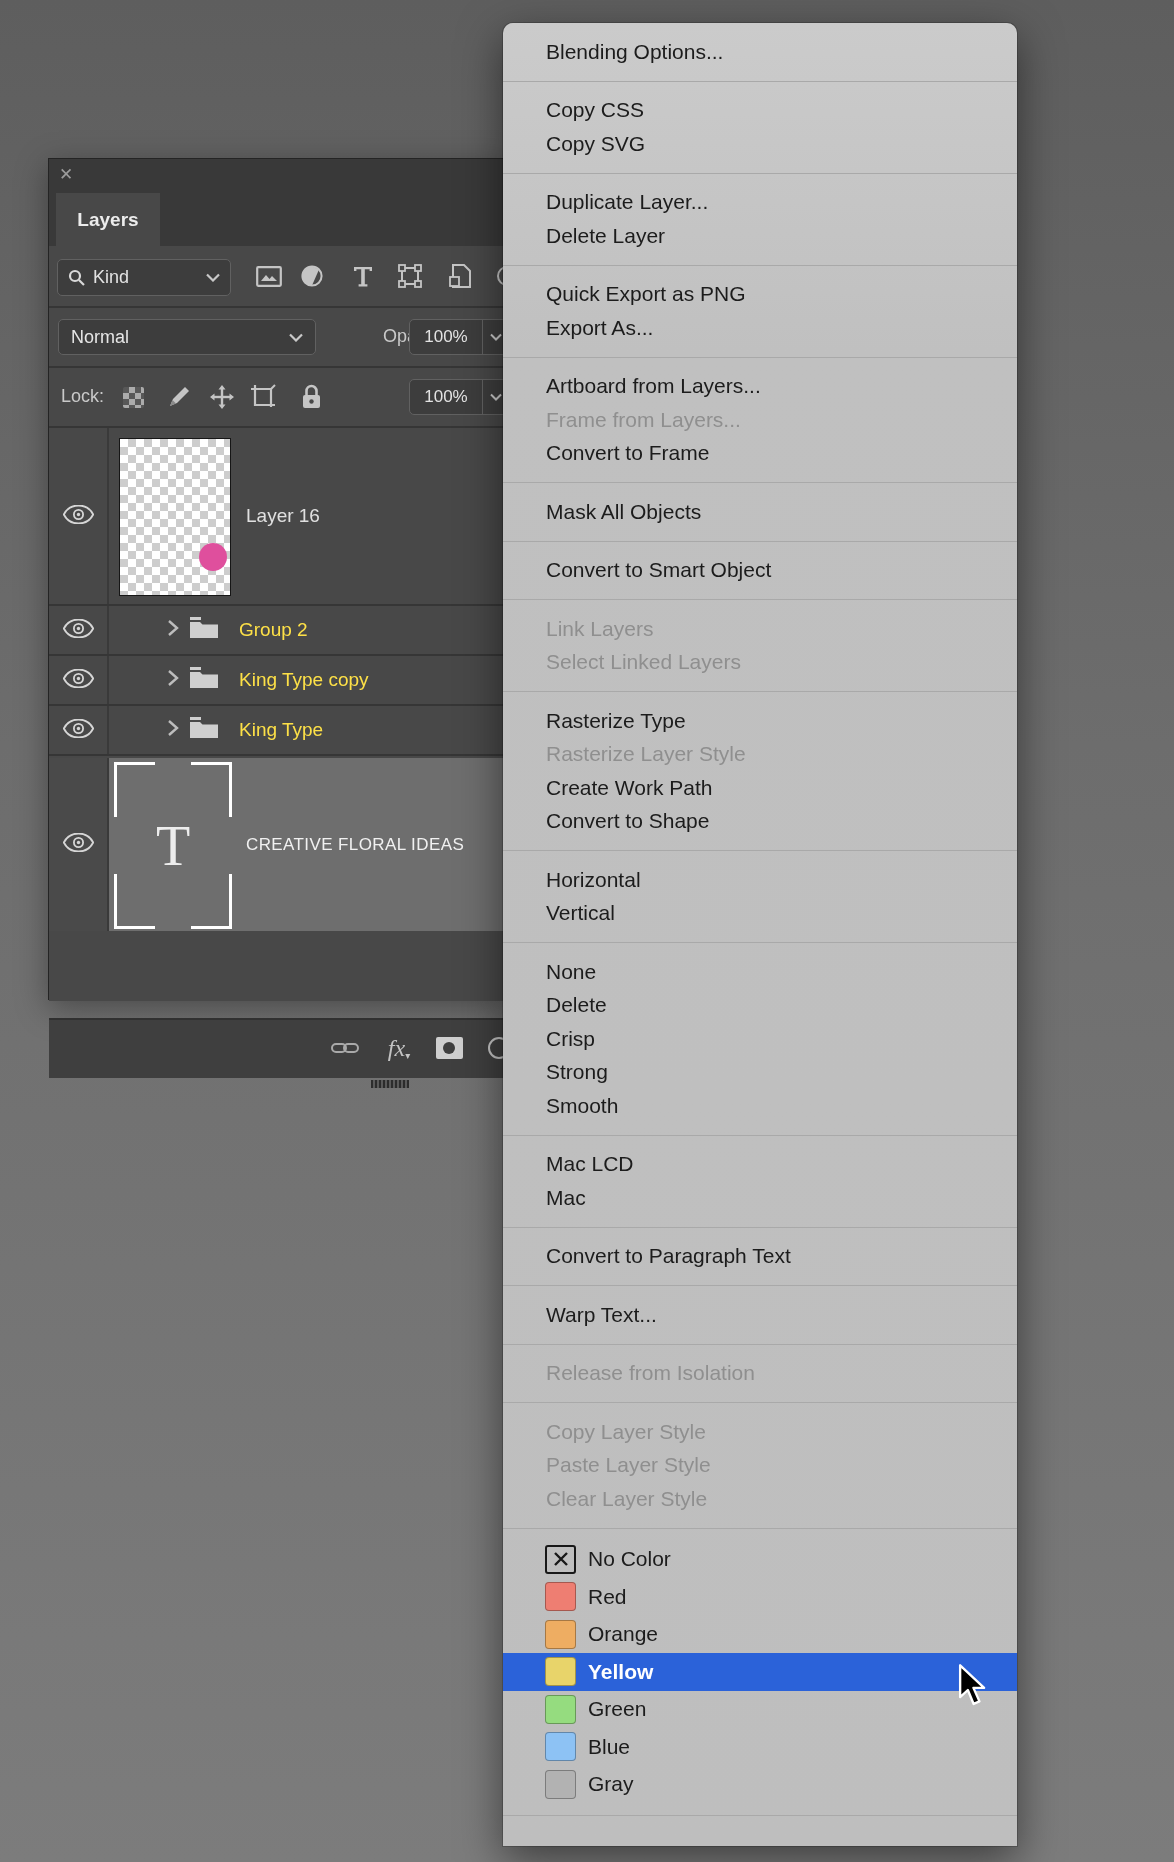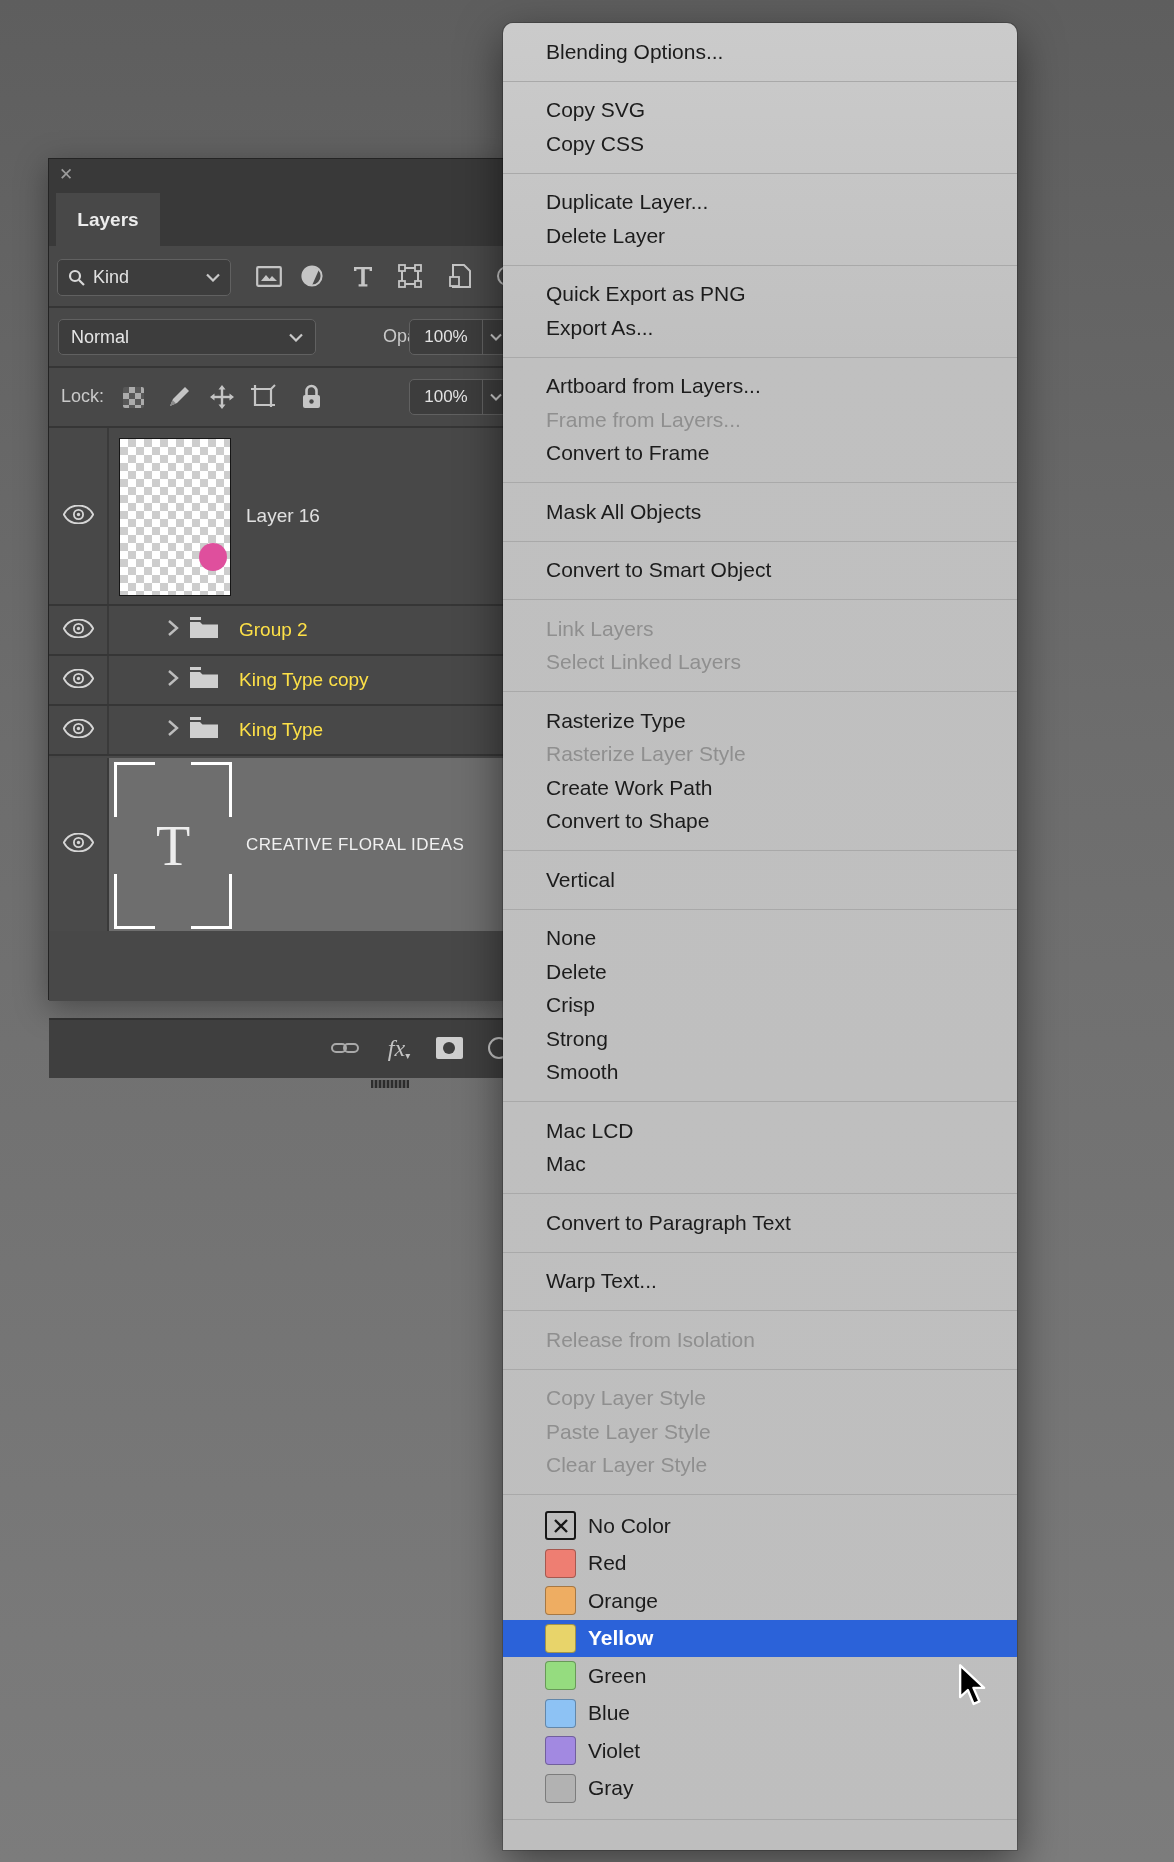--- a/index.html
+++ b/index.html
@@ -335,25 +335,25 @@
 
   <nav id="context-menu">
       <div class="menu-group">
         <div class="menu-item">
           <span class="mlabel">Blending Options...</span>
         </div>
       </div>
       <div class="menu-sep"></div>
       <div class="menu-group">
         <div class="menu-item">
+          <span class="mlabel">Copy CSS</span>
+        </div>
+        <div class="menu-item">
           <span class="mlabel">Copy SVG</span>
         </div>
-        <div class="menu-item">
-          <span class="mlabel">Copy CSS</span>
-        </div>
       </div>
       <div class="menu-sep"></div>
       <div class="menu-group">
         <div class="menu-item">
           <span class="mlabel">Duplicate Layer...</span>
         </div>
         <div class="menu-item">
           <span class="mlabel">Delete Layer</span>
         </div>
       </div>
@@ -409,20 +409,23 @@
         </div>
         <div class="menu-item">
           <span class="mlabel">Create Work Path</span>
         </div>
         <div class="menu-item">
           <span class="mlabel">Convert to Shape</span>
         </div>
       </div>
       <div class="menu-sep"></div>
       <div class="menu-group">
+        <div class="menu-item">
+          <span class="mlabel">Horizontal</span>
+        </div>
         <div class="menu-item">
           <span class="mlabel">Vertical</span>
         </div>
       </div>
       <div class="menu-sep"></div>
       <div class="menu-group">
         <div class="menu-item">
           <span class="mlabel">None</span>
         </div>
         <div class="menu-item">
@@ -501,24 +504,20 @@
         </div>
         <div class="menu-item">
           <span class="swatch" style="background: rgb(149, 220, 127);"></span>
           <span class="mlabel">Green</span>
         </div>
         <div class="menu-item">
           <span class="swatch" style="background: rgb(141, 194, 244);"></span>
           <span class="mlabel">Blue</span>
         </div>
         <div class="menu-item">
-          <span class="swatch" style="background: rgb(162, 137, 225);"></span>
-          <span class="mlabel">Violet</span>
-        </div>
-        <div class="menu-item">
           <span class="swatch" style="background: rgb(178, 178, 178);"></span>
           <span class="mlabel">Gray</span>
         </div>
       </div>
       <div class="menu-sep"></div>
     </nav>
 
   <svg id="cursor" width="30" height="43" viewBox="0 0 14 20">
     <path d="M1 0.6 L1 15.4 L4.6 12.1 L7.3 18.6 L10 17.4 L7.2 11.1 L12.2 11.1 Z" fill="#000" stroke="#fff" stroke-width="1.1" stroke-linejoin="round"></path>
   </svg>

